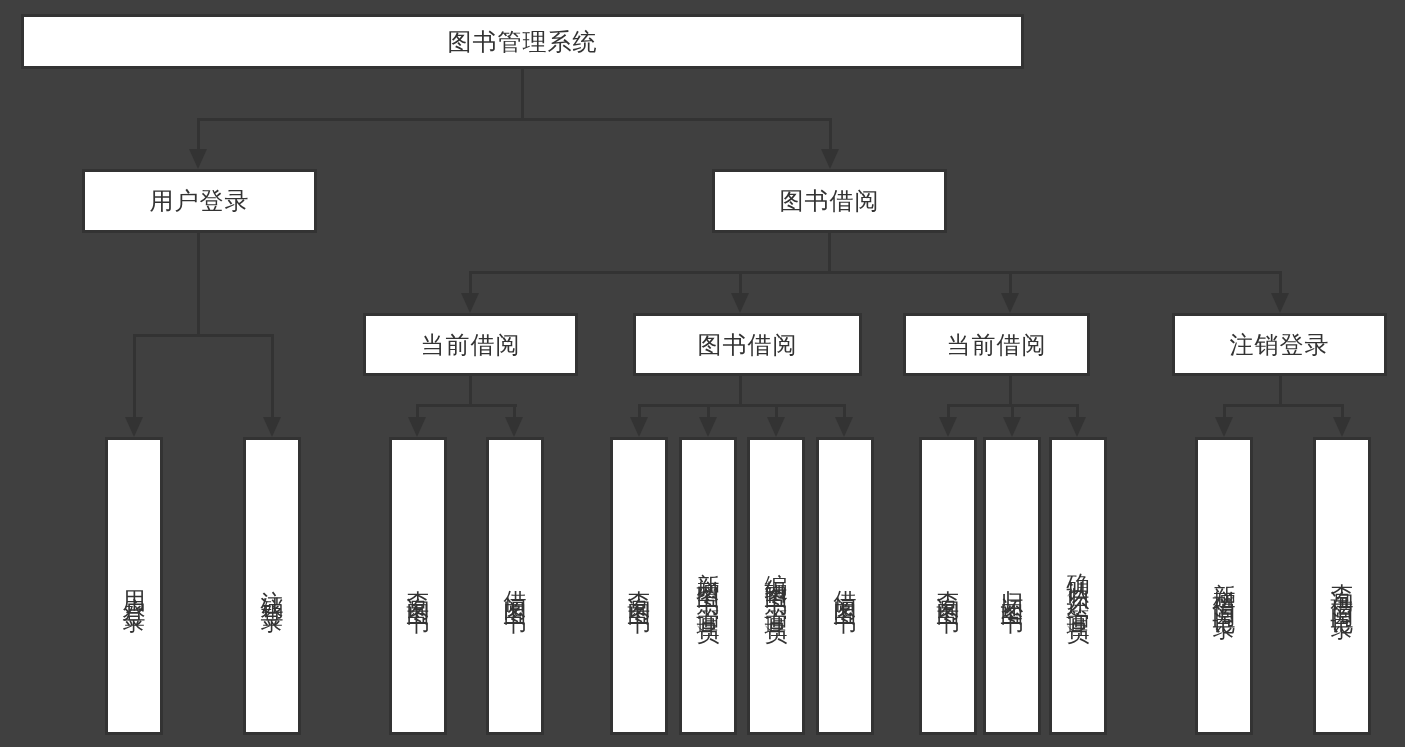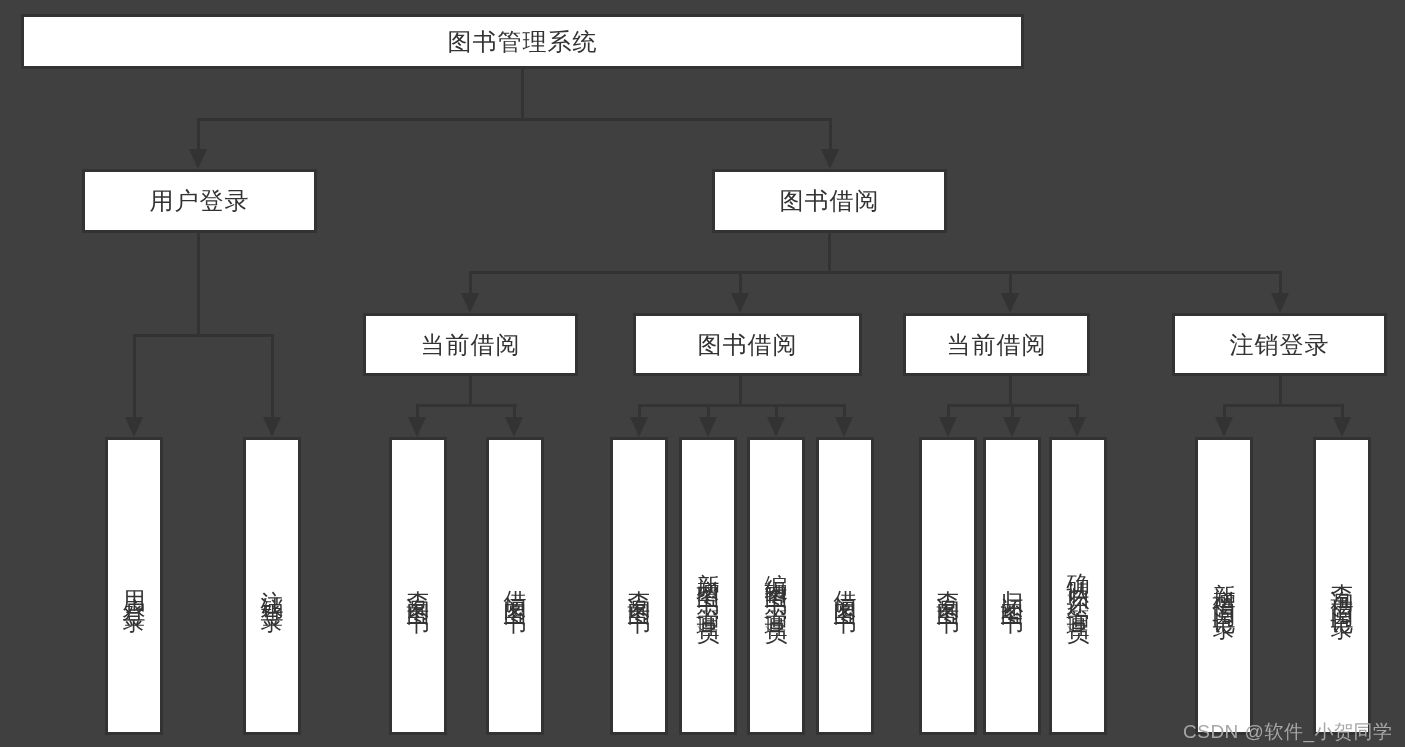--- a/index.html
+++ b/index.html
@@ -160,15 +160,14 @@
     <span>确认归还（管理员）</span>
   </div>
 
   <div class="vbox" style="left:1195px;top:437px;width:58px;height:298px">
     <span>新增借阅记录</span>
   </div>
   <div class="vbox" style="left:1313px;top:437px;width:58px;height:298px">
     <span>查询借阅记录</span>
   </div>
 
-  <div class="watermark">CSDN @软件_小贺同学</div>
 
 </div>
 
 </body></html>

